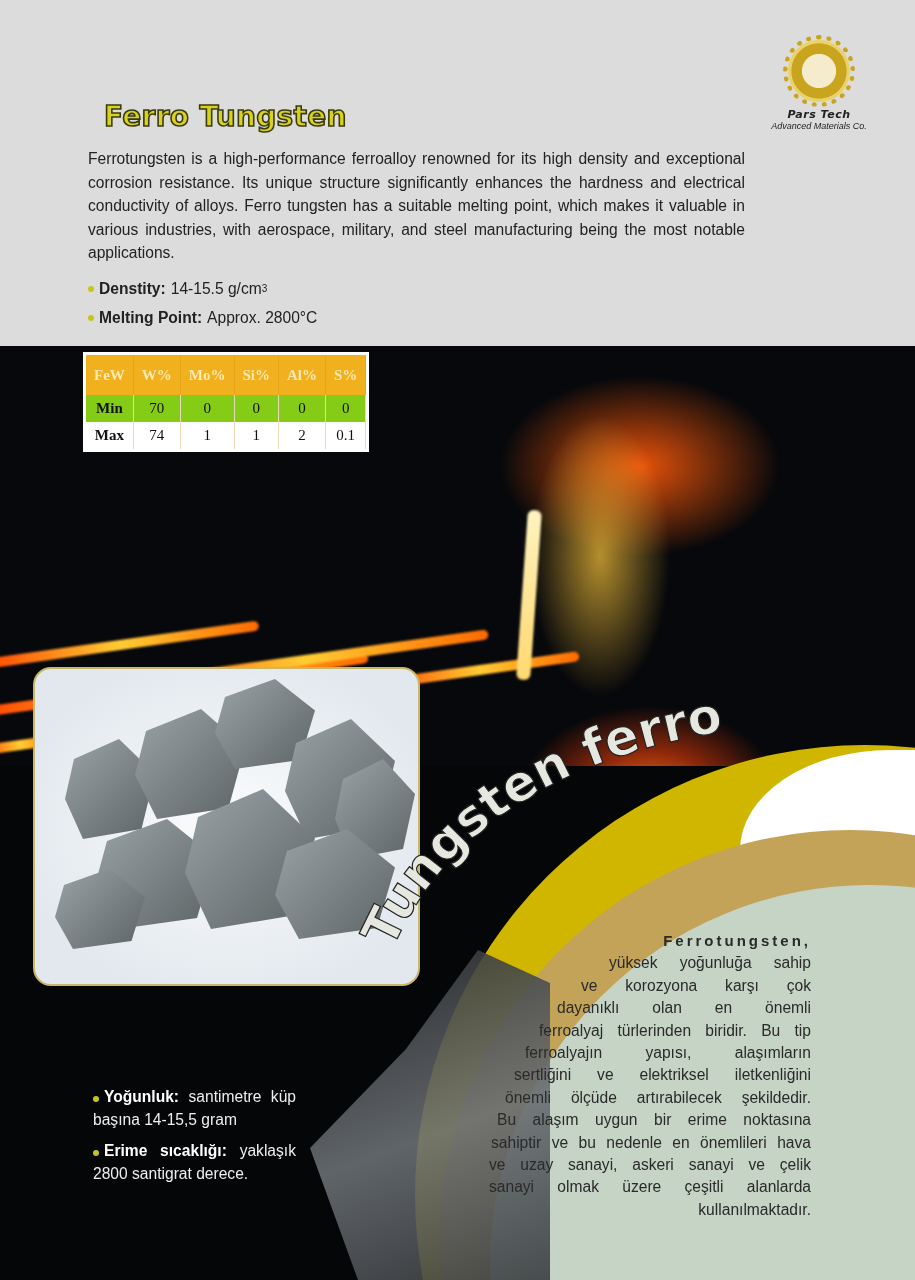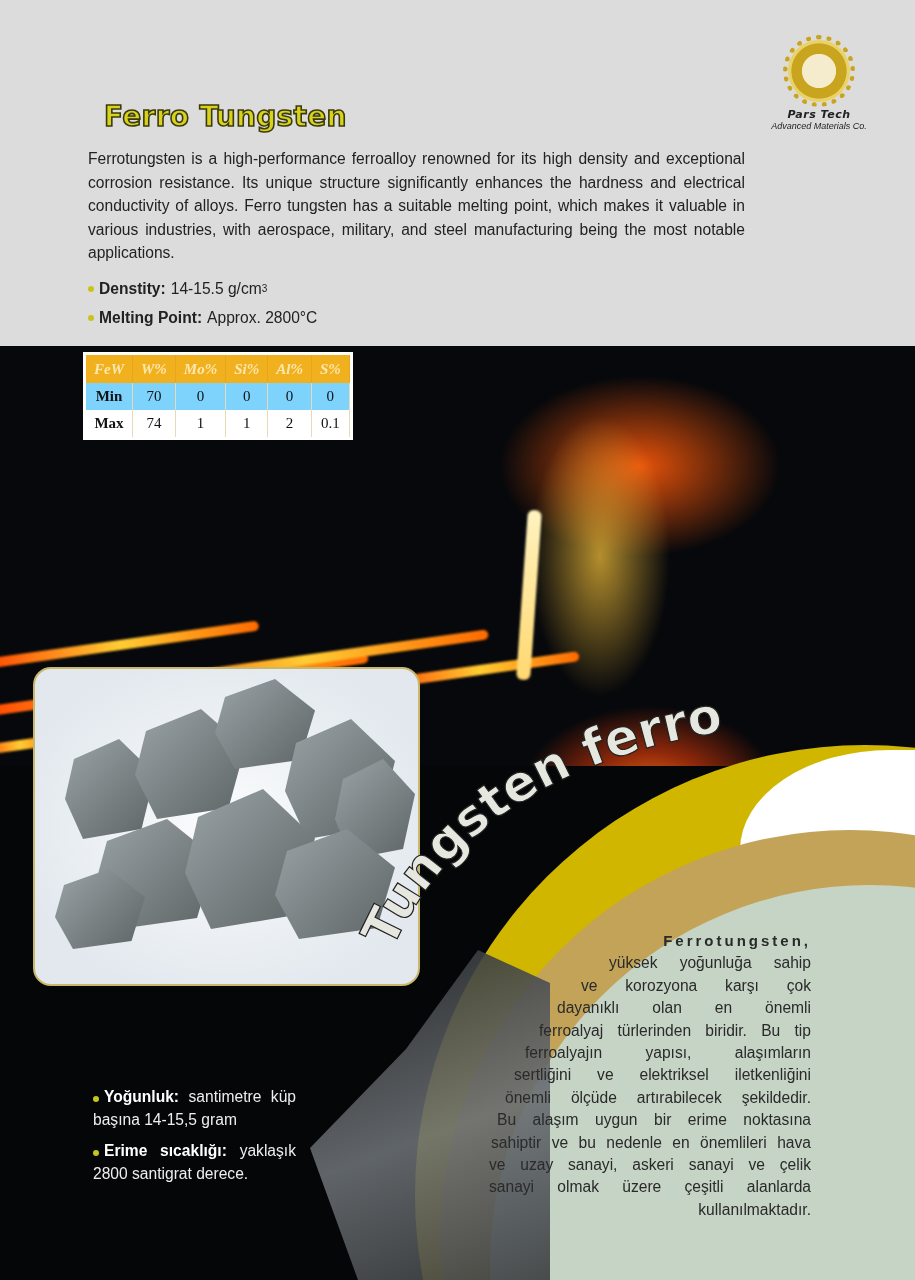--- a/index.html
+++ b/index.html
@@ -22,23 +22,23 @@
   .photo-bg { position:absolute; left:0; top:346px; width:915px; height:420px;
     background:
       radial-gradient(ellipse 130px 90px at 650px 450px, rgba(255,120,20,0.95), rgba(230,60,10,0.6) 50%, transparent 100%),
       radial-gradient(ellipse 70px 140px at 600px 210px, rgba(255,200,60,0.7), transparent 100%),
       radial-gradient(ellipse 140px 90px at 640px 120px, rgba(255,90,10,0.9), transparent 100%),
       #07080b; }
   .pour { position:absolute; left:522px; top:510px; width:14px; height:170px; background:linear-gradient(#fff3c0,#ffd870); transform:rotate(4deg); border-radius:6px; filter:blur(1px); }
   .bar { position:absolute; height:10px; border-radius:5px; background:linear-gradient(90deg,#ff4400,#ffcc33,#ff6a00); filter:blur(1.2px); transform:rotate(-8deg); }
 
   .table { position:absolute; left:86px; top:355px; border-collapse:collapse; font-family:"Liberation Serif", serif; font-size:15px; background:#fff; outline:3px solid #fff; }
-  .table th { background:#f1b11f; color:#fde8b0; font-weight:bold; padding:4px 8px; border-right:1px solid #e8a51c; height:20px;font-style:italic; }
+  .table th { background:#f1b11f; color:#fde8b0; font-weight:bold; padding:10px 8px; border-right:1px solid #e8a51c; height:20px; }
   .table td { padding:3px 8px; text-align:center; border-right:1px solid #e8d9b8; height:21px; color:#111; }
-  .table tr.min td { background:#7dd3fc; }
+  .table tr.min td { background:#84cc16; }
   .table td.hd { font-weight:bold; }
 
   .rocks { position:absolute; left:33px; top:667px; width:383px; height:315px; border-radius:18px; border:2px solid #c9b86a; background:radial-gradient(ellipse at 50% 50%, #fbfcfd, #e2e8ee 80%); overflow:hidden; }
   .rock { position:absolute; background:linear-gradient(135deg,#9aa3a6,#5d6466); clip-path:polygon(10% 20%,60% 0,100% 35%,85% 90%,20% 100%,0 60%); }
 
   .big { position:absolute; left:415px; top:745px; width:900px; height:900px; border-radius:50%; background:#d1b600; }
   .white { position:absolute; left:740px; top:750px; width:300px; height:100px; background:#fff; border-radius:50% 0 0 0 / 100% 0 0 0; }
   .tan { position:absolute; left:440px; top:830px; width:820px; height:820px; border-radius:50%; background:#c2a358; }
   .sage { position:absolute; left:490px; top:885px; width:760px; height:760px; border-radius:50%; background:#c6d4c5; }
   .poly { position:absolute; left:310px; top:950px; width:240px; height:330px; background:linear-gradient(160deg,#2a2c2f,#6a6f73 55%,#3a3d40); clip-path:polygon(70% 0,100% 10%,100% 100%,20% 100%,0 60%,40% 30%); opacity:0.9; }

